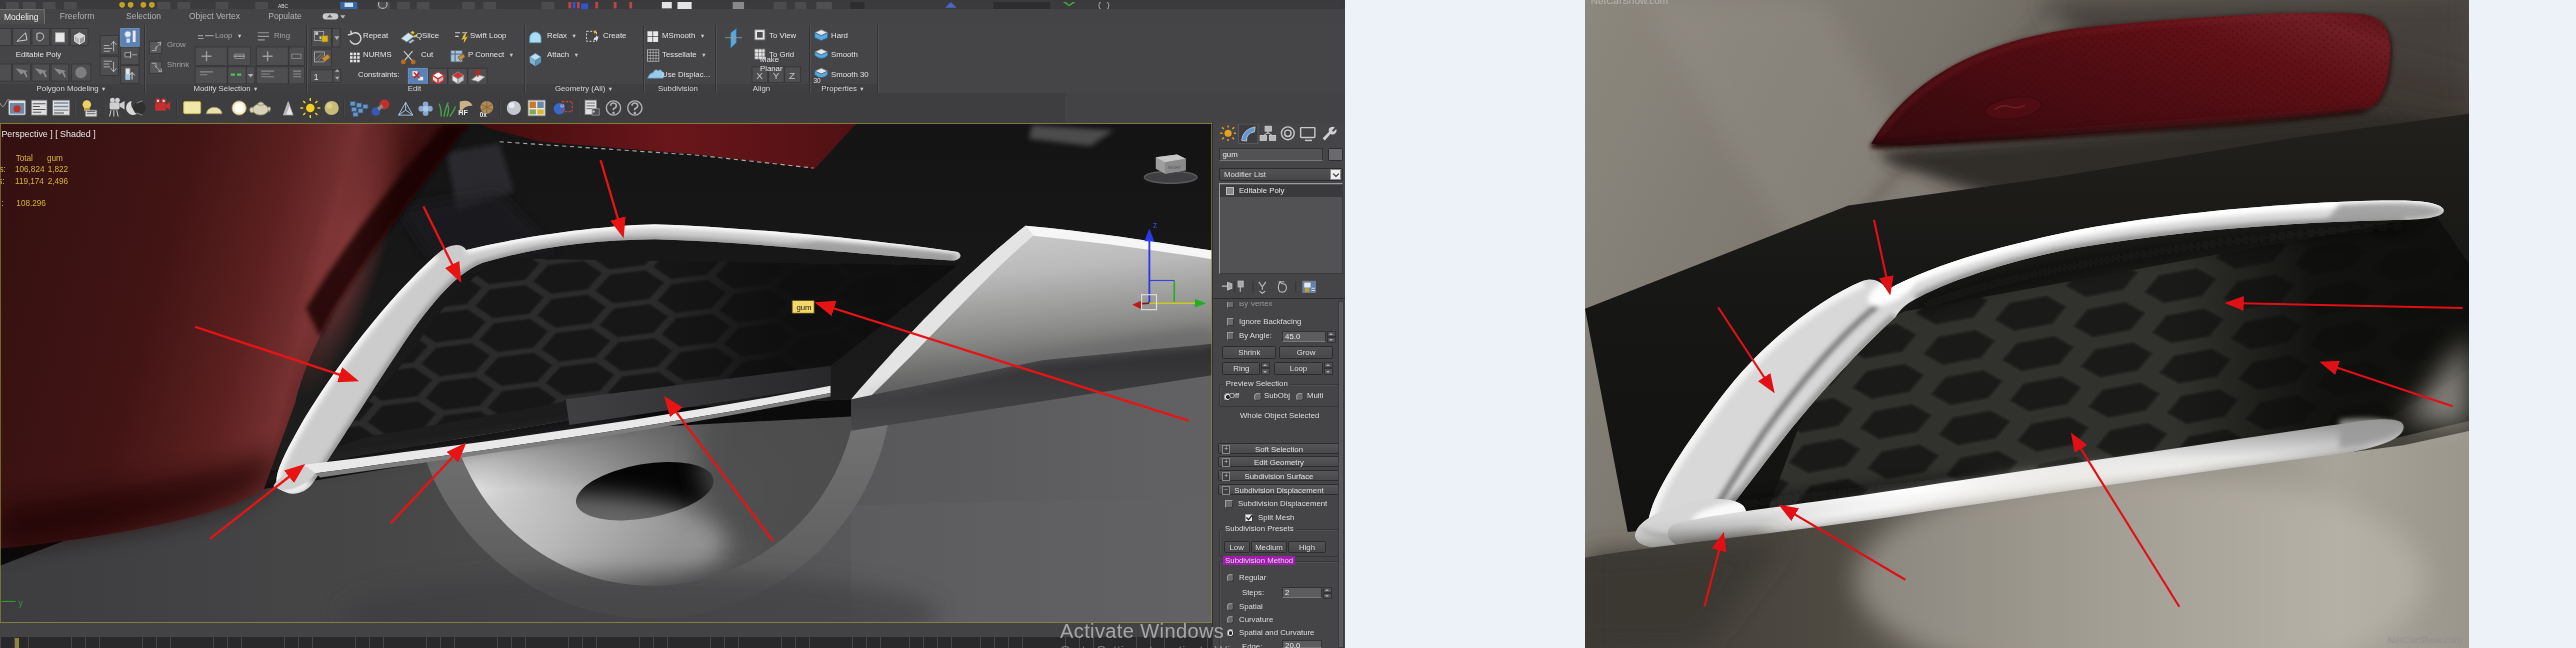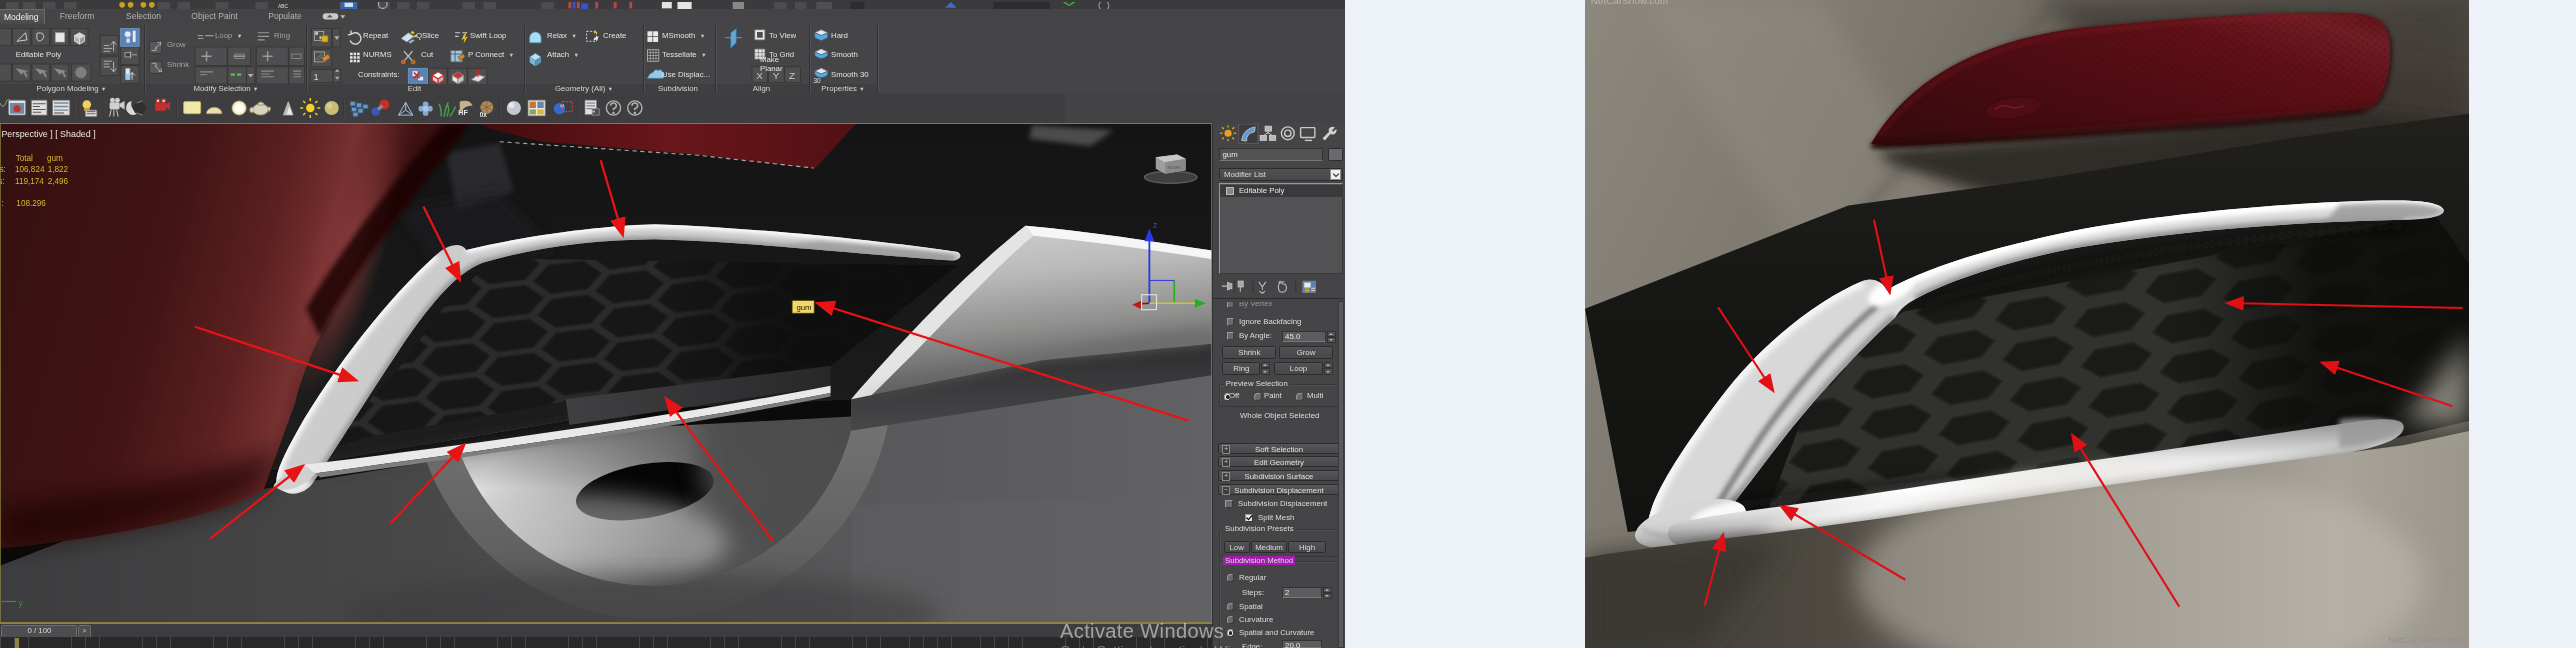--- a/index.html
+++ b/index.html
@@ -107,21 +107,21 @@
       <rect x="1398" y="0" width="80" height="10" fill="#2d2d2f"></rect>
       <path d="M1496 0 l9 6 l9 -6 l-4 0 l-5 4 l-5 -4 Z" fill="#3cb43c"></path>
       <circle cx="1554" cy="5" r="7" fill="none" stroke="#999" stroke-width="1.5"></circle>
       <rect x="0" y="11" width="1890" height="1" fill="#505052"></rect>
     </svg>
   </div>
   <div id="tabs">
     <div class="tab active" style="left:-2.8px;width:48px;">Modeling</div>
     <div class="tab" style="left:53px;width:48px;">Freeform</div>
     <div class="tab" style="left:120px;width:47px;">Selection</div>
-    <div class="tab" style="left:186px;width:57px;">Object Paint</div>
+    <div class="tab" style="left:186px;width:57px;">Object Vertex</div>
     <div class="tab" style="left:263px;width:44px;">Populate</div>
     <svg style="position:absolute;left:322px;top:2.1px;" width="24" height="11.4" viewBox="0 0 34 16">
       <rect x="1" y="3" width="22" height="9" rx="4.5" fill="#c9c9c9"></rect>
       <path d="M7 9 L11 5 L15 9 Z" fill="#555"></path>
       <path d="M26 6 L33 6 L29.5 11 Z" fill="#b9b9b9"></path>
     </svg>
   </div>
   <div id="ribbon">
     <div class="lblrow"></div>
     <div class="sep" style="left:144px;"></div>
@@ -763,24 +763,20 @@
       <path d="M274,286 L500,361" marker-end="url(#ah)"></path>
       <path d="M295,584 L425,482" marker-end="url(#ah)"></path>
       <path d="M549,562 L652,452" marker-end="url(#ah)"></path>
       <path d="M1086,587 L936,387" marker-end="url(#ah)"></path>
       <path d="M1670,418 L1149,253" marker-end="url(#ah)"></path>
     </g>
 
     <rect x="0" y="0" width="1703" height="702" fill="none" stroke="#8c8440" stroke-width="2"></rect>
   </svg>
   </div>
-  <div id="timeline">
-        <div id="tlbtn">0 / 100</div>
-        <div id="tlnext">&gt;</div>
-      </div>
   <div id="track"></div>
   <div id="tmark"></div>
   <div id="cpanel">
     <svg style="position:absolute;left:2.8px;top:1.4px;" width="128" height="20" viewBox="0 0 180 28">
       <g transform="translate(6,2)">
             <circle cx="11" cy="11" r="5" fill="#e8a020"></circle>
             <g stroke="#e8a020" stroke-width="2">
               <path d="M11 3 v-3 M11 19 v3 M3 11 h-3 M19 11 h3 M5 5 l-2.5 -2.5 M17 17 l2.5 2.5 M5 17 l-2.5 2.5 M17 5 l2.5 -2.5"></path>
             </g>
           </g>
@@ -860,21 +856,21 @@
     <div class="spin" style="left:111px;top:239px;">
           <div class="up" style="top:0;"></div>
           <div class="dn" style="top:6.4px;"></div>
         </div>
     <div class="cp-grp" style="left:6.4px;top:261px;width:118px;height:21.3px;"></div>
     <div class="cp-txt" style="left:10.7px;top:256px;background:#454547;padding:0 2.1px;text-align:center;">Preview Selection</div>
     <div class="cp-rad" style="left:10.7px;top:270px;background:#e8e8e8;"></div>
         <div style="position:absolute;left:13px;top:272px;width:3.6px;height:3.6px;border-radius:50%;background:#222;"></div>
     <div class="cp-txt" style="left:16px;top:268px;">Off</div>
     <div class="cp-rad" style="left:41px;top:270px;"></div>
-    <div class="cp-txt" style="left:51px;top:268px;">Paint</div>
+    <div class="cp-txt" style="left:51px;top:268px;">SubObj</div>
     <div class="cp-rad" style="left:83px;top:270px;"></div>
     <div class="cp-txt" style="left:94px;top:268px;">Multi</div>
     <div class="cp-txt" style="left:27px;top:288px;">Whole Object Selected</div>
     <div class="cp-roll" style="top:320px;"><span class="pm">+</span>Soft Selection</div>
     <div class="cp-roll" style="top:333px;"><span class="pm">+</span>Edit Geometry</div>
     <div class="cp-roll" style="top:347px;"><span class="pm">+</span>Subdivision Surface</div>
     <div class="cp-roll" style="top:361px;"><span class="pm">−</span>Subdivision Displacement</div>
     <div class="cp-chk" style="left:12px;top:377px;"></div>
     <div class="cp-txt" style="left:25px;top:376px;">Subdivision Displacement</div>
     <div class="cp-chk" style="left:32px;top:391px;background:#e8e8e8;"></div>

